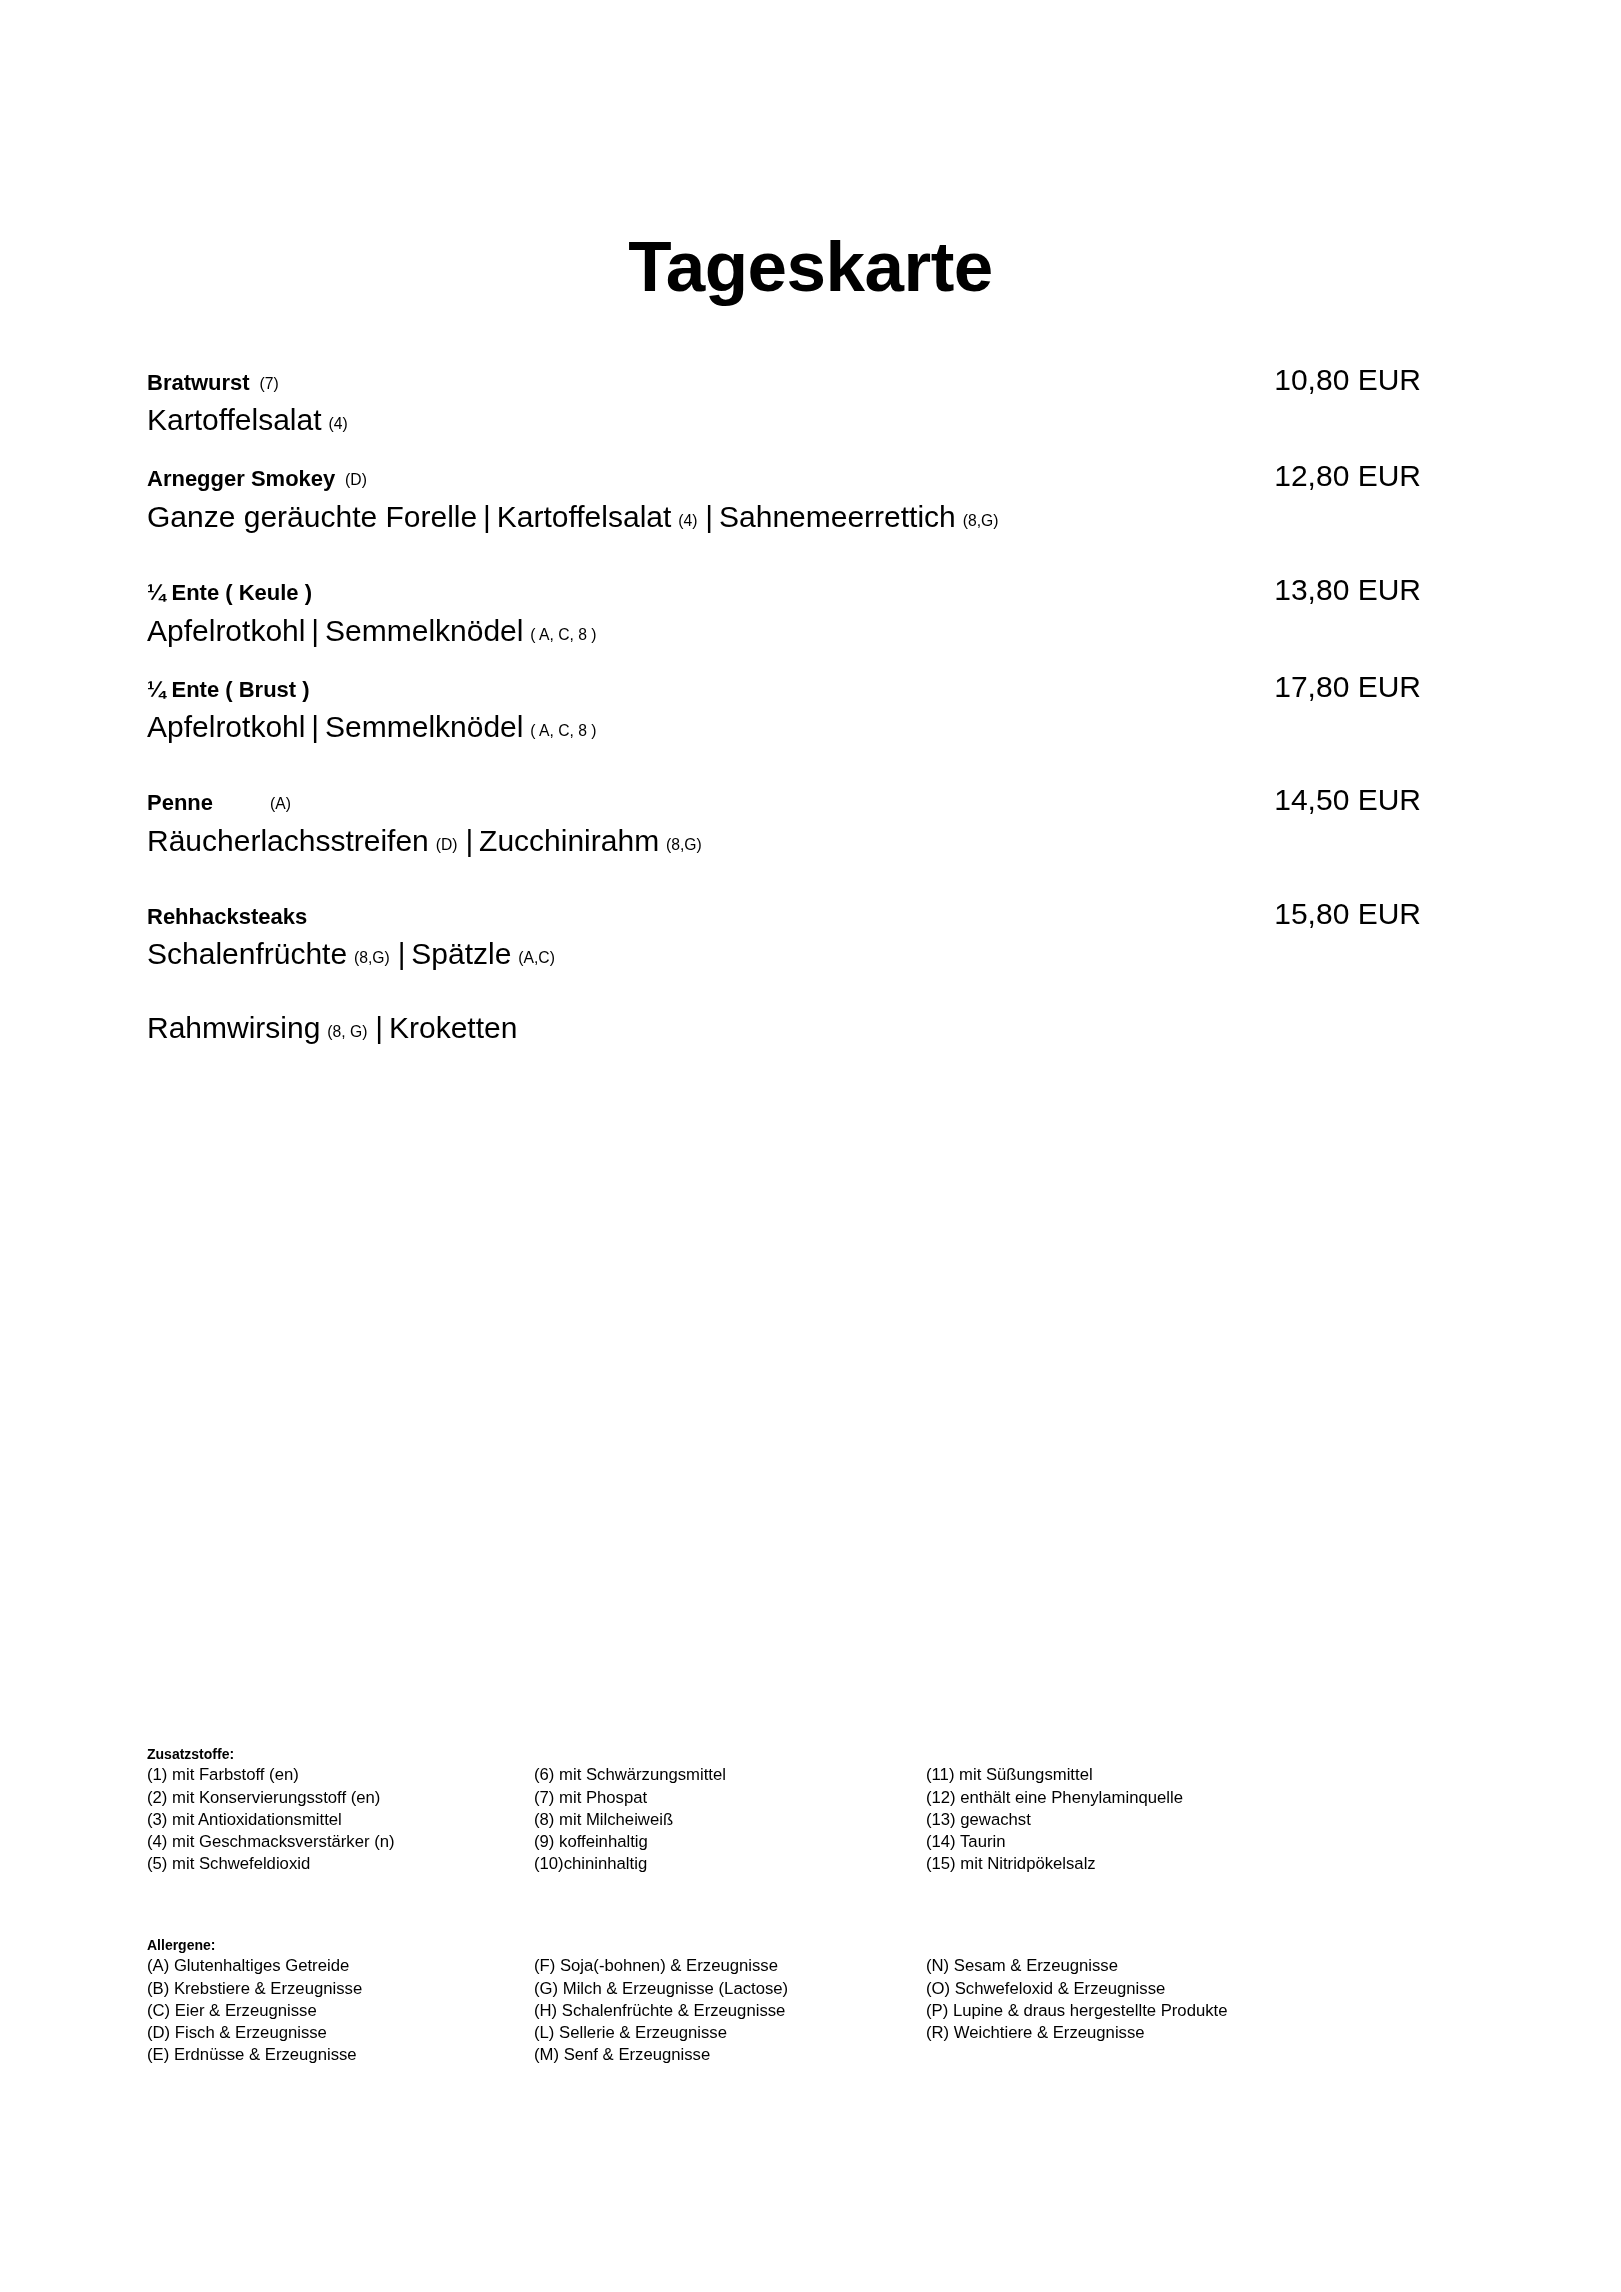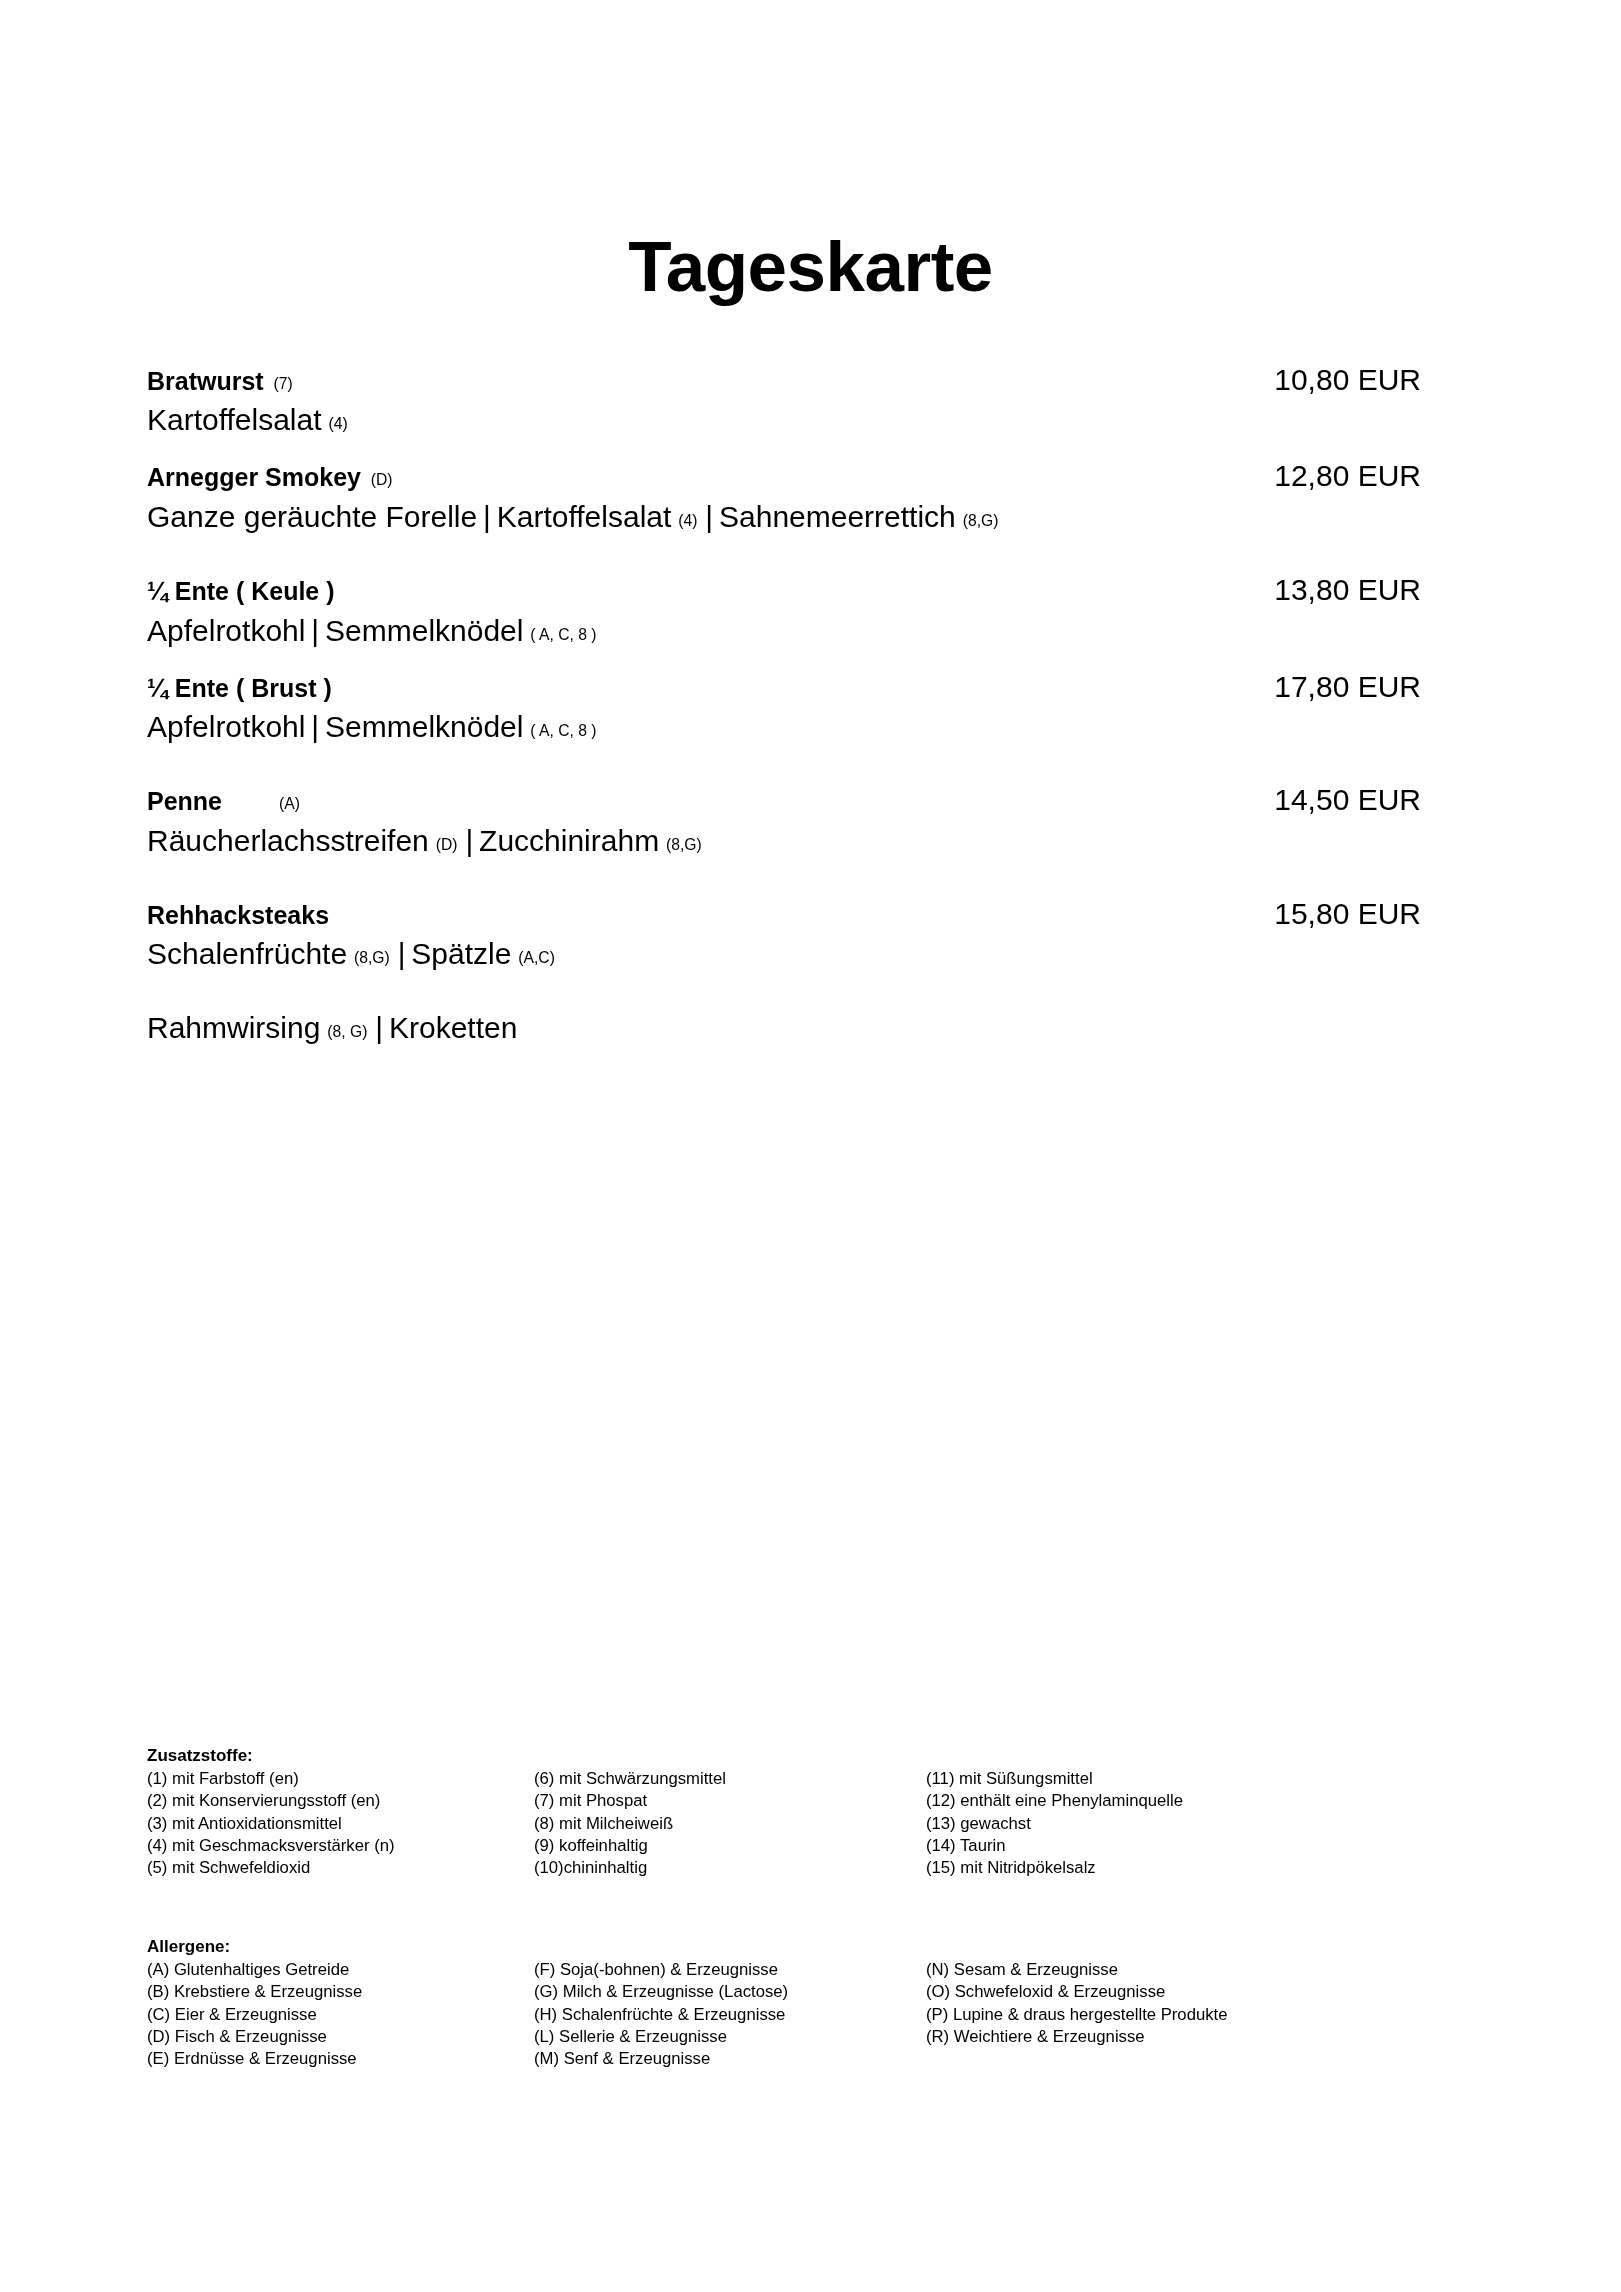--- a/index.html
+++ b/index.html
@@ -62,21 +62,21 @@
     width: 100%;
   }
 
   .item-name-wrap {
     display: flex;
     align-items: baseline;
     white-space: nowrap;
   }
 
   .item-name {
-    font-size: 25px;
+    font-size: 22px;
     font-weight: bold;
     line-height: 1.28;
   }
 
   .item-name-suffix {
     font-size: 30px;
     font-weight: normal;
     line-height: 1.28;
     padding-left: 8.8px;
   }
@@ -124,21 +124,21 @@
   
   .footnotes {
     position: absolute;
     left: 147px;
     width: 1304px;
   }
   .notes-additives { top: 1745px; }
   .notes-allergens { top: 1936px; }
 
   .notes-heading {
-    font-size: 17px;
+    font-size: 14px;
     font-weight: bold;
     line-height: 1.32;
     margin-bottom: 1px;
   }
 
   .notes-columns {
     display: flex;
   }
   .notes-col {
     font-size: 16.7px;

